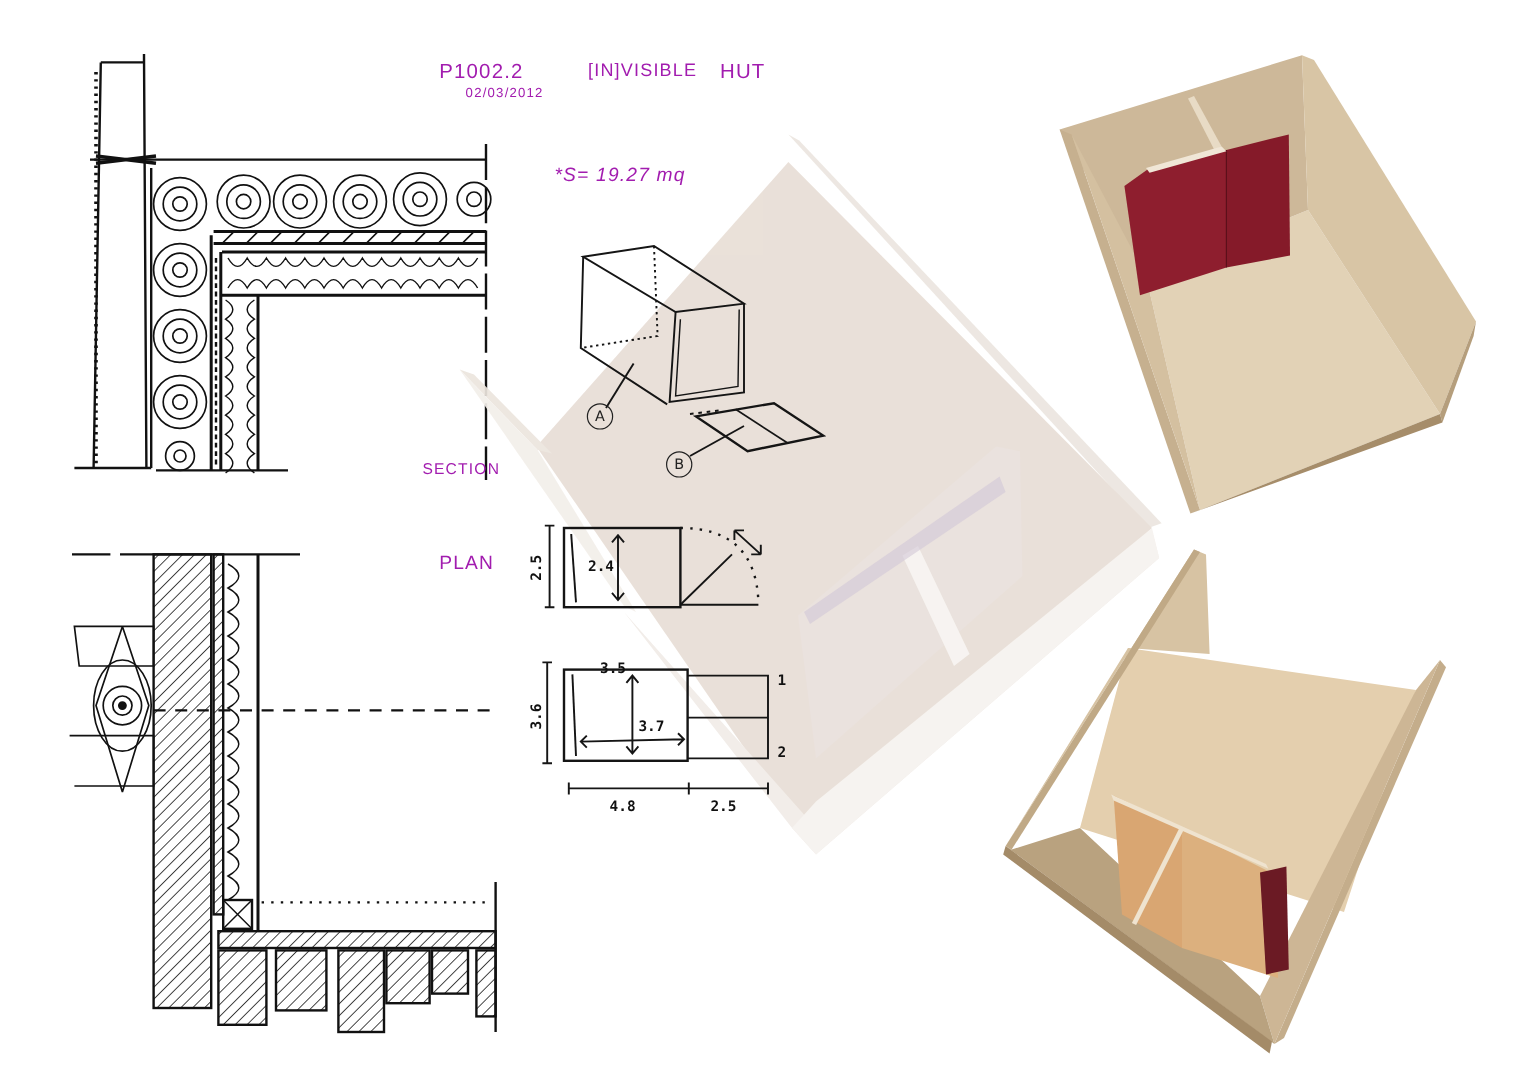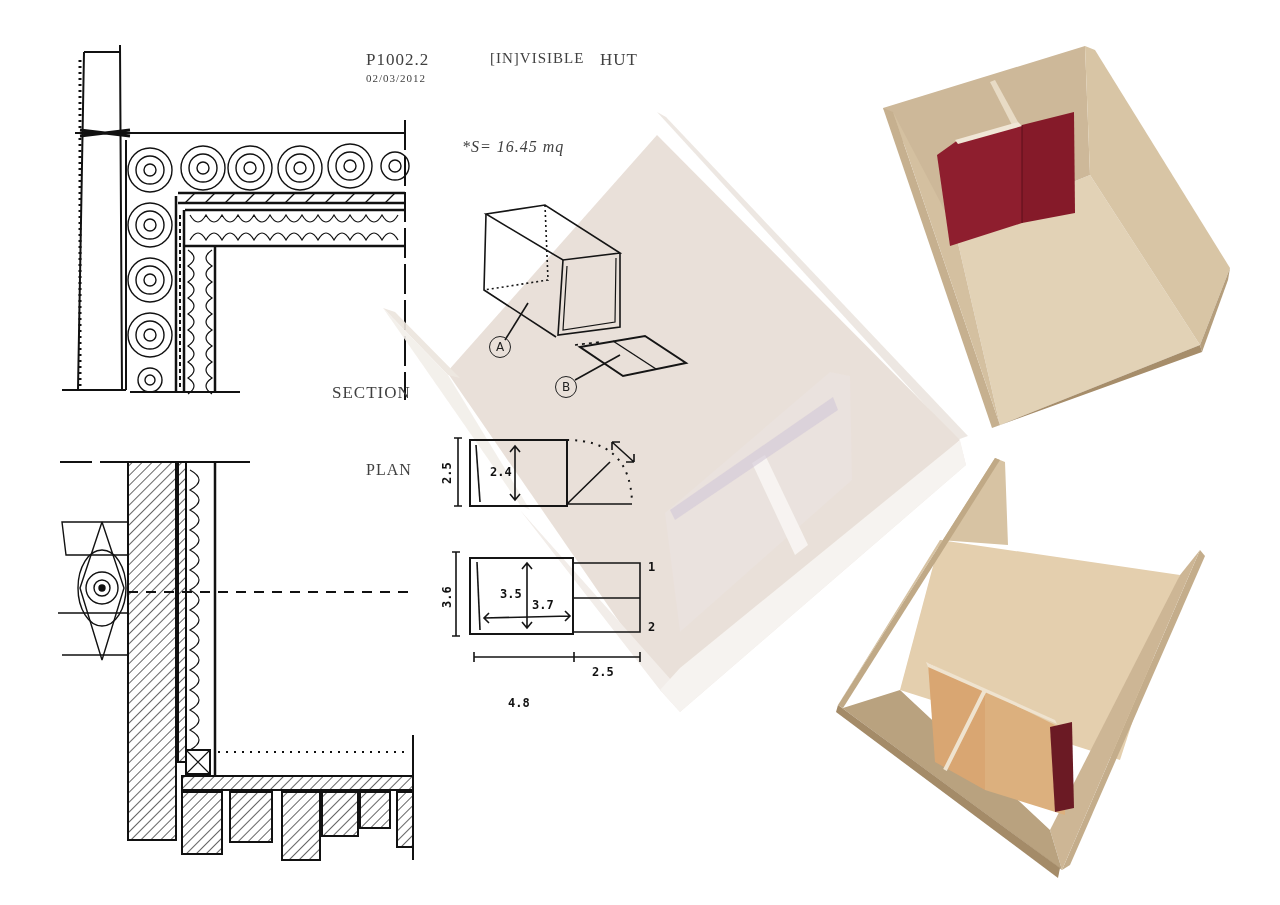--- a/index.html
+++ b/index.html
@@ -1,26 +1,26 @@
 <!DOCTYPE html>
 <html><head>
 <meta charset="utf-8">
 <style>
   html, body { margin:0; padding:0; background:#ffffff; }
   body { width:1280px; height:905px; position:relative; overflow:hidden;
          font-family:"DejaVu Sans", sans-serif; }
   .layer { position:absolute; left:0; top:0; width:1280px; height:905px; }
-  .hand { position:absolute; font-family:Liberation Serif, serif; color:#404040;
+  .hand { position:absolute; font-family:Liberation Sans, sans-serif; color:#a21caf;
           letter-spacing:1px; white-space:nowrap; }
   .title { left:366px; top:50px; font-size:17px; }
-  .date  { left:366px; top:72px; font-size:11px; }
+  .date  { left:388px; top:72px; font-size:11px; }
   .subtitle { left:490px; top:50px; font-size:15px; }
   .hut { left:600px; top:50px; font-size:17px;text-align:right; }
   .area { left:462px; top:138px; font-size:16px; font-style:italic; }
-  .lbl-section { left:332px; top:383px; font-size:17px; }
+  .lbl-section { left:352px; top:383px; font-size:13px; }
   .lbl-plan { left:366px; top:461px; font-size:16px; }
   .dim { position:absolute; font-family:"DejaVu Sans Mono", monospace; font-size:12px; color:#111; font-weight:bold; }
   .vert { transform:rotate(-90deg); transform-origin:left top; }
   .circ { position:absolute; width:20px; height:20px; border:1.5px solid #222; border-radius:50%;
           font-family:"DejaVu Sans", sans-serif; font-size:12px; text-align:center; line-height:20px; color:#222; }
 </style>
 </head>
 <body>
 
 <svg class="layer" viewBox="0 0 1280 905">
@@ -221,28 +221,28 @@
     <path d="M456 552 L456 636 M452 552 L460 552 M452 636 L460 636"></path>
 
     <path d="M474 657 L640 657 M474 652 L474 662 M574 652 L574 662 M640 652 L640 662"></path>
   </g>
 </svg>
 
 <div class="hand title">P1002.2</div>
 <div class="hand date">02/03/2012</div>
 <div class="hand subtitle">[IN]VISIBLE</div>
 <div class="hand hut">HUT</div>
-<div class="hand area">*S= 16.45 mq</div>
+<div class="hand area">*S= 19.27 mq</div>
 <div class="hand lbl-section">SECTION</div>
 <div class="hand lbl-plan">PLAN</div>
 
 <div class="circ" style="left:489px;top:336px;">A</div>
 <div class="circ" style="left:555px;top:376px;">B</div>
 
 <div class="dim vert" style="left:440px;top:484px;">2.5</div>
 <div class="dim" style="left:490px;top:465px;">2.4</div>
 <div class="dim vert" style="left:440px;top:608px;">3.6</div>
-<div class="dim" style="left:500px;top:587px;text-align:center;">3.5</div>
+<div class="dim" style="left:500px;top:550px;text-align:center;">3.5</div>
 <div class="dim" style="left:532px;top:598px;">3.7</div>
 <div class="dim" style="left:648px;top:560px;">1</div>
 <div class="dim" style="left:648px;top:620px;">2</div>
-<div class="dim" style="left:508px;top:665px;margin-top:31px;">4.8</div>
+<div class="dim" style="left:508px;top:665px;">4.8</div>
 <div class="dim" style="left:592px;top:665px;">2.5</div>
 
 </body></html>

